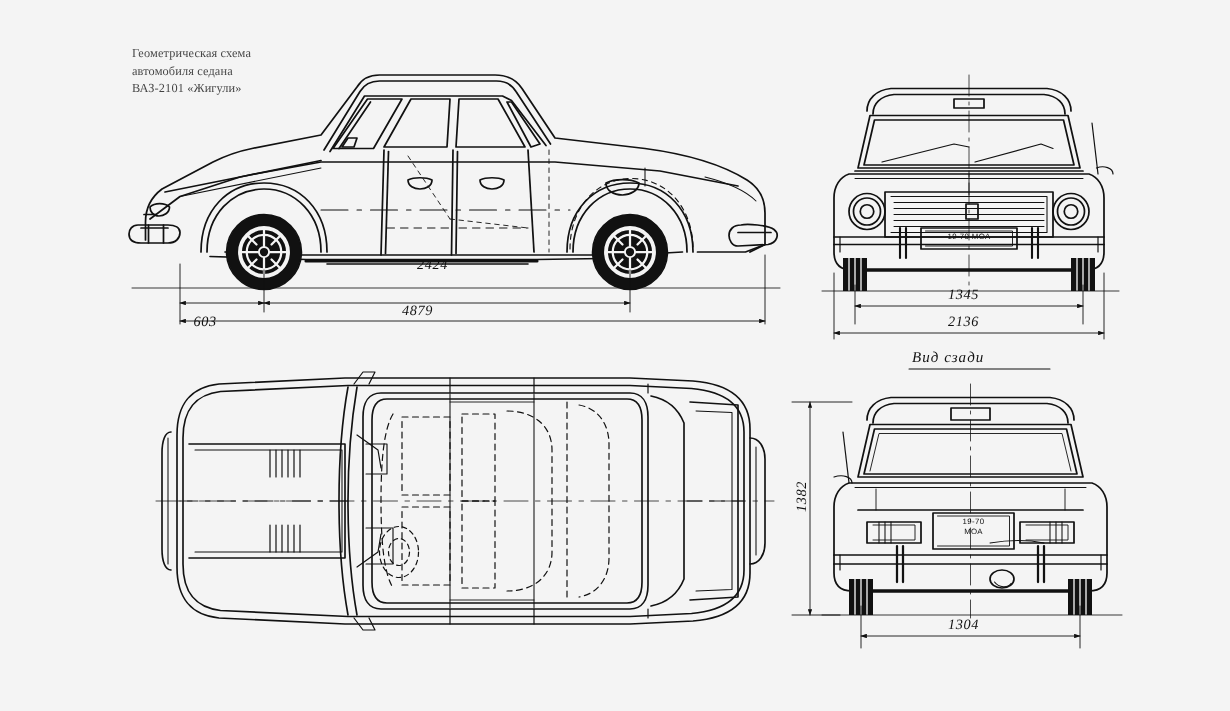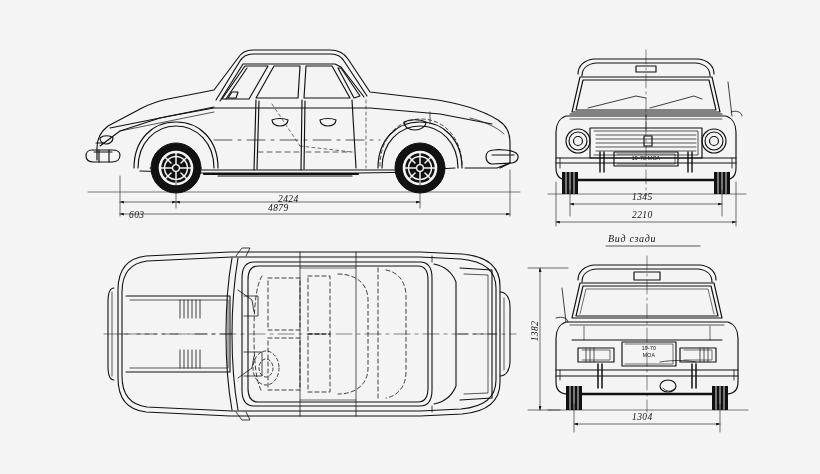--- a/index.html
+++ b/index.html
@@ -69,20 +69,25 @@
     white-space: nowrap;
     text-align: center;
     line-height: 5.4px;
   }
 </style>
 </head>
 <body>
 
 <div id="sheet">
 
+  <div class="title-block">
+    <div>Геометрическая схема</div>
+    <div>автомобиля седана</div>
+    <div>ВАЗ-2101 «Жигули»</div>
+  </div>
 
   <svg class="layer" viewBox="0 0 820 474">
     <defs>
       <marker id="ar" markerWidth="7" markerHeight="5" refX="6.5" refY="2.5" orient="auto">
         <path d="M0,0 L7,2.5 L0,5 Z" fill="#111"></path>
       </marker>
       <marker id="arL" markerWidth="7" markerHeight="5" refX="0.5" refY="2.5" orient="auto">
         <path d="M7,0 L0,2.5 L7,5 Z" fill="#111"></path>
       </marker>
       <g id="wheel-face">
@@ -475,25 +480,25 @@
 
         <path d="M574,404 L574,432"></path>
         <path d="M720,404 L720,432"></path>
         <path d="M574,424 L720,424" marker-start="url(#arL)" marker-end="url(#ar)"></path>
       </g>
 
     </g>
   </svg>
 
   <div class="dim-label" style="left:129px; top:190px;margin-top:20px;">603</div>
-  <div class="dim-label" style="left:278px; top:194px;">2424</div>
+  <div class="dim-label" style="left:278px; top:172px;">2424</div>
   <div class="dim-label" style="left:268px; top:203px;">4879</div>
 
   <div class="dim-label" style="left:632px; top:192px;text-align:right;">1345</div>
-  <div class="dim-label" style="left:632px; top:210px;">2210</div>
+  <div class="dim-label" style="left:632px; top:210px;">2136</div>
 
   <div class="dim-label vert" style="left:521px; top:326px; width:28px; text-align:center;">1382</div>
   <div class="dim-label" style="left:632px; top:412px;font-family:Liberation Serif, serif;">1304</div>
 
   <div class="view-caption" style="left:608px; top:233px;">Вид сзади</div>
 
   <div class="plate-text" style="left:615px; top:156px; width:62px;">19-70 МОА</div>
   <div class="plate-text" style="left:622px; top:346px; width:54px;">19-70</div>
   <div class="plate-text" style="left:622px; top:353px; width:54px;">МОА</div>
 

